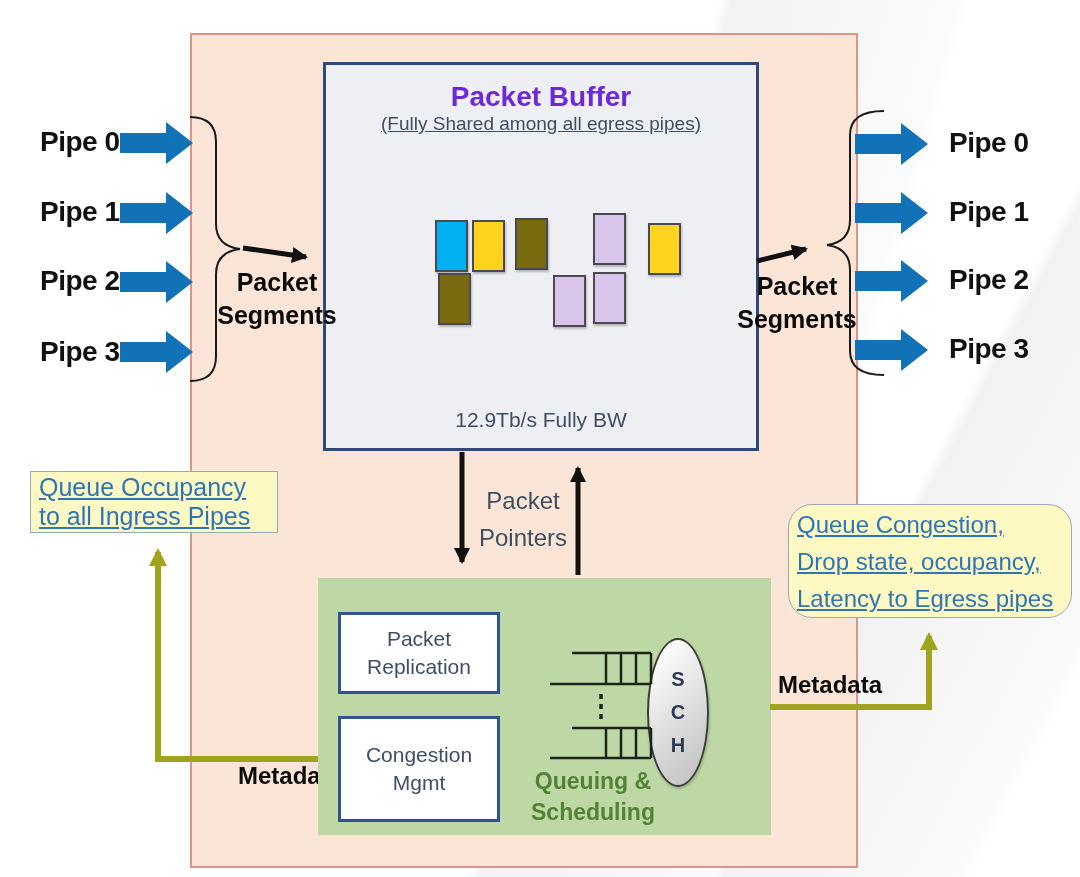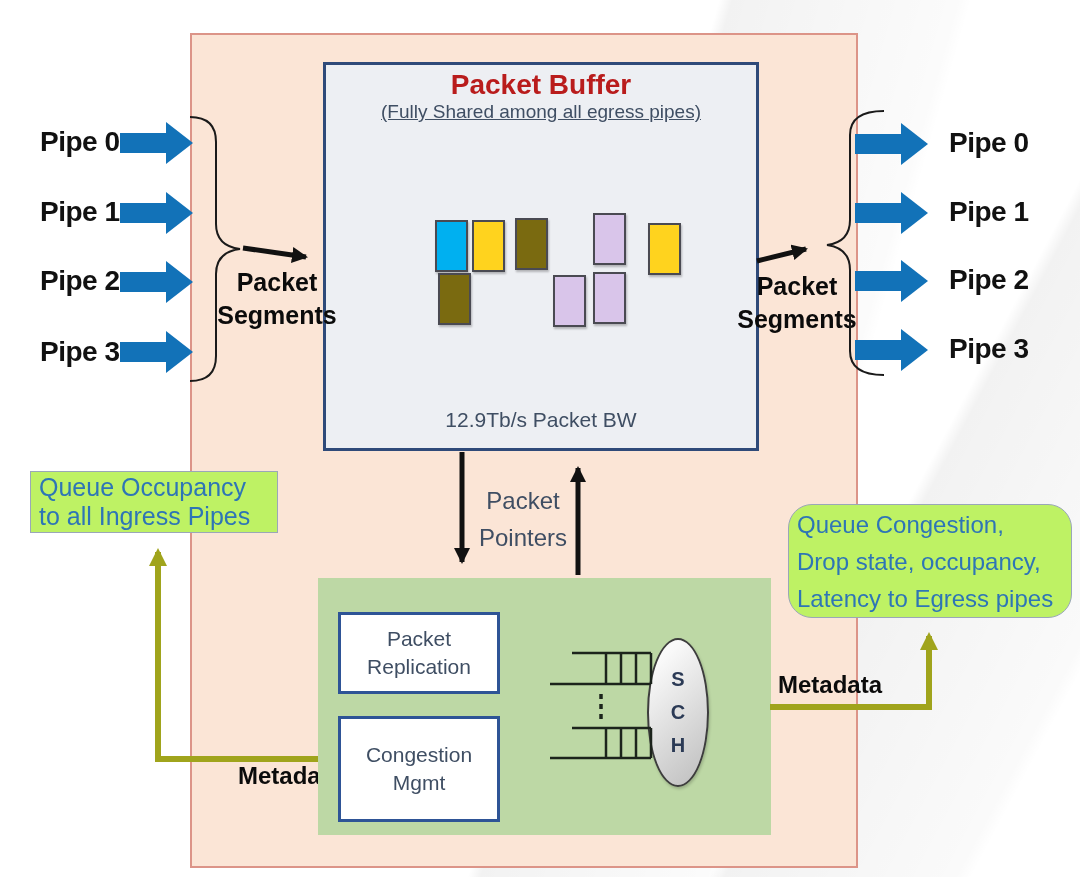--- a/index.html
+++ b/index.html
@@ -16,37 +16,37 @@
 
   .outer-box{
     left:190px;top:33px;width:664px;height:831px;
     background:var(--outer_bg);border:2px solid var(--outer_border);
   }
   .buffer-box{
     left:323px;top:62px;width:430px;height:383px;
     background:var(--buffer_bg);border:3px solid var(--buffer_border);
     text-align:center;
   }
-  .buffer-title{margin-top:4px;font-size:28px;font-weight:700;color:#b91c1c;}
+  .buffer-title{margin-top:16px;font-size:28px;font-weight:700;color:#6d28d9;}
   .buffer-subtitle{font-size:19px;color:var(--dark_text);text-decoration:underline;}
   .bw-label{left:323px;top:408px;width:436px;text-align:center;font-size:21px;color:var(--dark_text);}
 
   .seg{position:absolute;width:29px;height:48px;border:2px solid #4a4a52;box-shadow:1px 2px 2px rgba(0,0,0,0.25);}
 
   .pipe-label{font-size:28px;font-weight:600;color:#111;letter-spacing:-0.5px;margin-left:10px;}
   .block-arrow{display:flex;align-items:center;color:var(--pipe_arrow);}
   .block-arrow .body{width:46px;height:20px;background:var(--pipe_arrow);}
   .block-arrow .head{width:0;height:0;border-left:27px solid var(--pipe_arrow);border-top:21px solid transparent;border-bottom:21px solid transparent;}
 
   .seg-label{width:130px;text-align:center;font-size:25px;font-weight:700;color:#0b0b0b;line-height:33px;}
   .pointers-label{left:458px;top:482px;width:130px;text-align:center;font-size:24px;color:var(--dark_text);line-height:37px;}
 
   .info-box{
-    background:#bef264;border:1px solid #9aa7b8;color:var(--info_text);
-    padding:1px 8px;box-sizing:border-box;
+    background:#fef9c3;border:1px solid #9aa7b8;color:var(--info_text);
+    padding:1px 8px;box-sizing:border-box;text-decoration:underline;
   }
   .info-left{left:30px;top:471px;width:248px;height:62px;font-size:25px;line-height:29px;}
   .info-right{left:788px;top:504px;width:284px;height:114px;font-size:24px;line-height:37px;border-radius:24px;}
 
   .metadata-label{font-size:24px;font-weight:700;color:#0b0b0b;}
 
   .green-box{left:318px;top:578px;width:453px;height:257px;background:var(--green_box);}
   .white-box{
     position:absolute;background:#fff;border:3px solid #2e5496;
     display:flex;align-items:center;justify-content:center;text-align:center;
@@ -77,21 +77,21 @@
 <div class="abs">
     <div class="seg" style="left: 435px; top: 220px; background: rgb(0, 176, 240);"></div>
     <div class="seg" style="left: 472px; top: 220px; background: rgb(255, 211, 30);"></div>
     <div class="seg" style="left: 515px; top: 218px; background: rgb(122, 106, 16);"></div>
     <div class="seg" style="left: 593px; top: 213px; background: rgb(217, 197, 234);"></div>
     <div class="seg" style="left: 648px; top: 223px; background: rgb(255, 211, 30);"></div>
     <div class="seg" style="left: 438px; top: 273px; background: rgb(122, 106, 16);"></div>
     <div class="seg" style="left: 553px; top: 275px; background: rgb(217, 197, 234);"></div>
     <div class="seg" style="left: 593px; top: 272px; background: rgb(217, 197, 234);"></div>
   </div>
-<div class="abs bw-label">12.9Tb/s Packet BW</div>
+<div class="abs bw-label">12.9Tb/s Fully BW</div>
 
 <div class="abs pipe-label" style="left:30px;top:126px;">Pipe 0</div>
 <div class="abs pipe-label" style="left:30px;top:196px;">Pipe 1</div>
 <div class="abs pipe-label" style="left:30px;top:265px;">Pipe 2</div>
 <div class="abs pipe-label" style="left:30px;top:336px;">Pipe 3</div>
 <div class="abs block-arrow" style="left:120px;top:122px;">
     <div class="body"></div>
     <div class="head"></div>
   </div>
 <div class="abs block-arrow" style="left:120px;top:192px;">
@@ -143,20 +143,22 @@
 Latency to Egress pipes</div>
 
 <div class="abs metadata-label" style="left:238px;top:762px;">Metadata</div>
 <div class="abs metadata-label" style="left:778px;top:671px;">Metadata</div>
 
 <div class="abs green-box">
   <div class="white-box box-replication pre">Packet
 Replication</div>
   <div class="white-box box-congestion pre">Congestion
 Mgmt</div>
+  <div class="queuing-label pre">Queuing &amp;
+Scheduling</div>
 </div>
 <div class="abs sch-ellipse">
   <div>S</div>
   <div>C</div>
   <div>H</div>
 </div>
 
 <svg class="abs connector-layer" width="1080" height="877" viewBox="0 0 1080 877">
   <defs>
     <marker id="ah-black" orient="auto" markerUnits="userSpaceOnUse" markerWidth="20" markerHeight="20" refX="14" refY="8">

